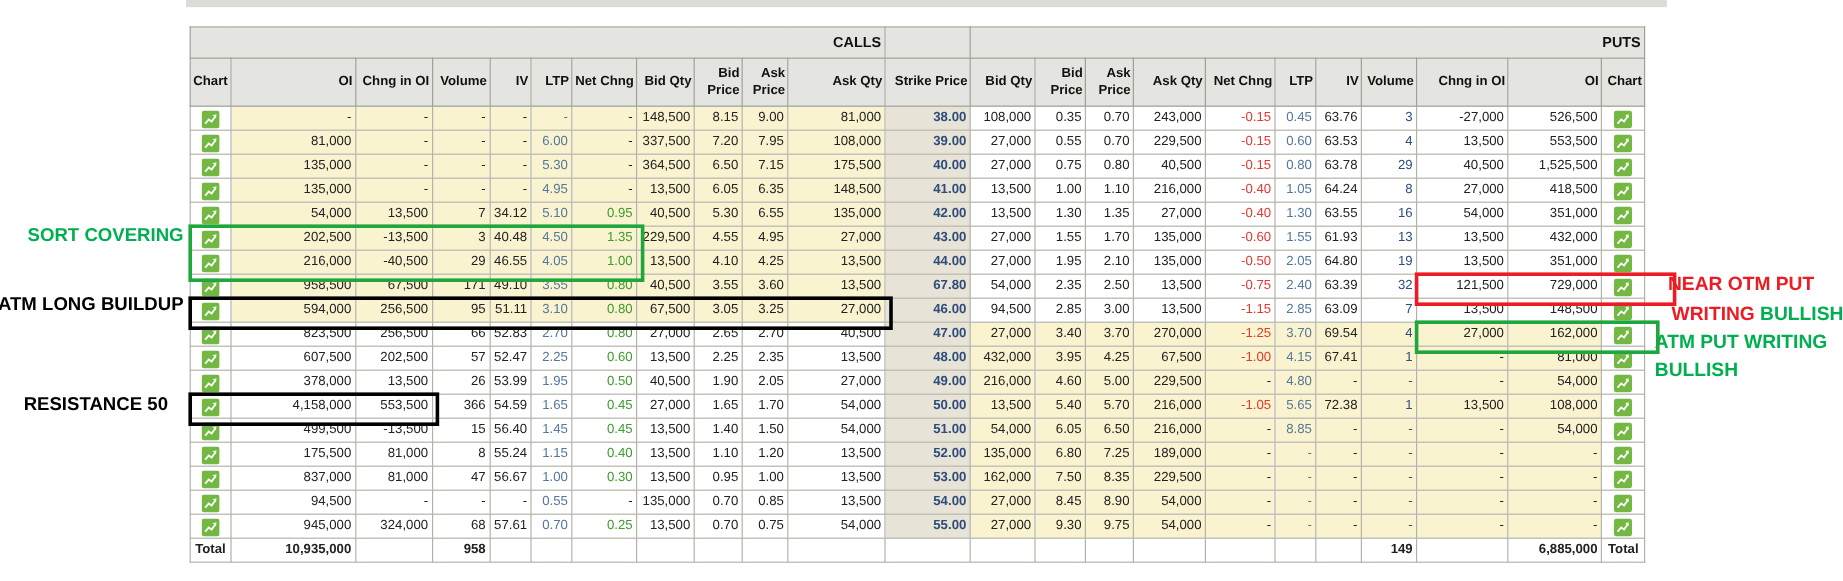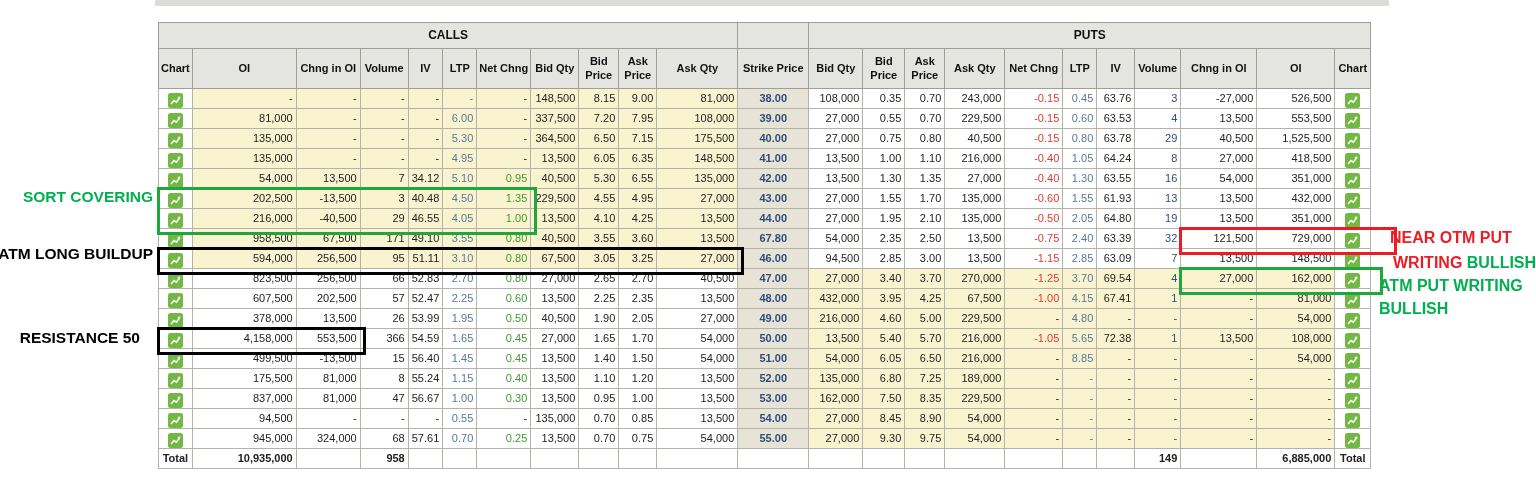--- a/index.html
+++ b/index.html
@@ -3,26 +3,26 @@
 <meta charset="utf-8">
 <style>
   html,body{margin:0;padding:0;}
   body{width:1536px;height:484px;background:#fff;font-family:"Liberation Sans",sans-serif;}
   .stage{position:relative;width:1536px;height:484px;overflow:hidden;}
   .top-strip{position:absolute;left:155px;top:0;width:1234px;height:6px;background:#dbdbd7;}
   .table-wrap{position:absolute;left:158px;top:22px;}
   table{border-collapse:collapse;table-layout:fixed;}
   th,td{border:1px solid #b3b3ab;font-size:11px;padding:0 3px;height:19px;line-height:19px;
         box-sizing:border-box;overflow:hidden;white-space:nowrap;color:#222;}
-  thead th{background:#e4e4e0;font-weight:bold;color:#111;border-color:#9f9f97;text-align:center;}
+  thead th{background:#e4e4e0;font-weight:bold;color:#111;border-color:#9f9f97;text-align:right;}
   thead th.band{height:25px;line-height:25px;font-size:12px;}
   thead th.col-h{height:40px;line-height:1.2;vertical-align:middle;white-space:normal;padding:2px 2px;}
   td.num{text-align:right;}
   td.itm{background:#faf3d0;}
-  td.strike{background:#e7e3d6;color:#2e4d7b;font-weight:bold;text-align:center;}
+  td.strike{background:#e7e3d6;color:#2e4d7b;font-weight:bold;text-align:right;}
   td.chart-cell{text-align:center;padding:0;background:#fff;}
   td.ltp{color:#56789b;}
   td.ncpos{color:#3f9b2f;}
   td.ncneg{color:#e03a2f;}
   td.pvol{color:#2e4d7b;}
   tfoot td{font-weight:bold;background:#fff;}
   tfoot td.lbl{text-align:center;}
   .chart-svg{vertical-align:middle;margin-top:2px;}
   .hl-box{position:absolute;pointer-events:none;background:transparent;}
   .ann{position:absolute;font-weight:bold;font-size:15.5px;line-height:1.1;white-space:nowrap;}

